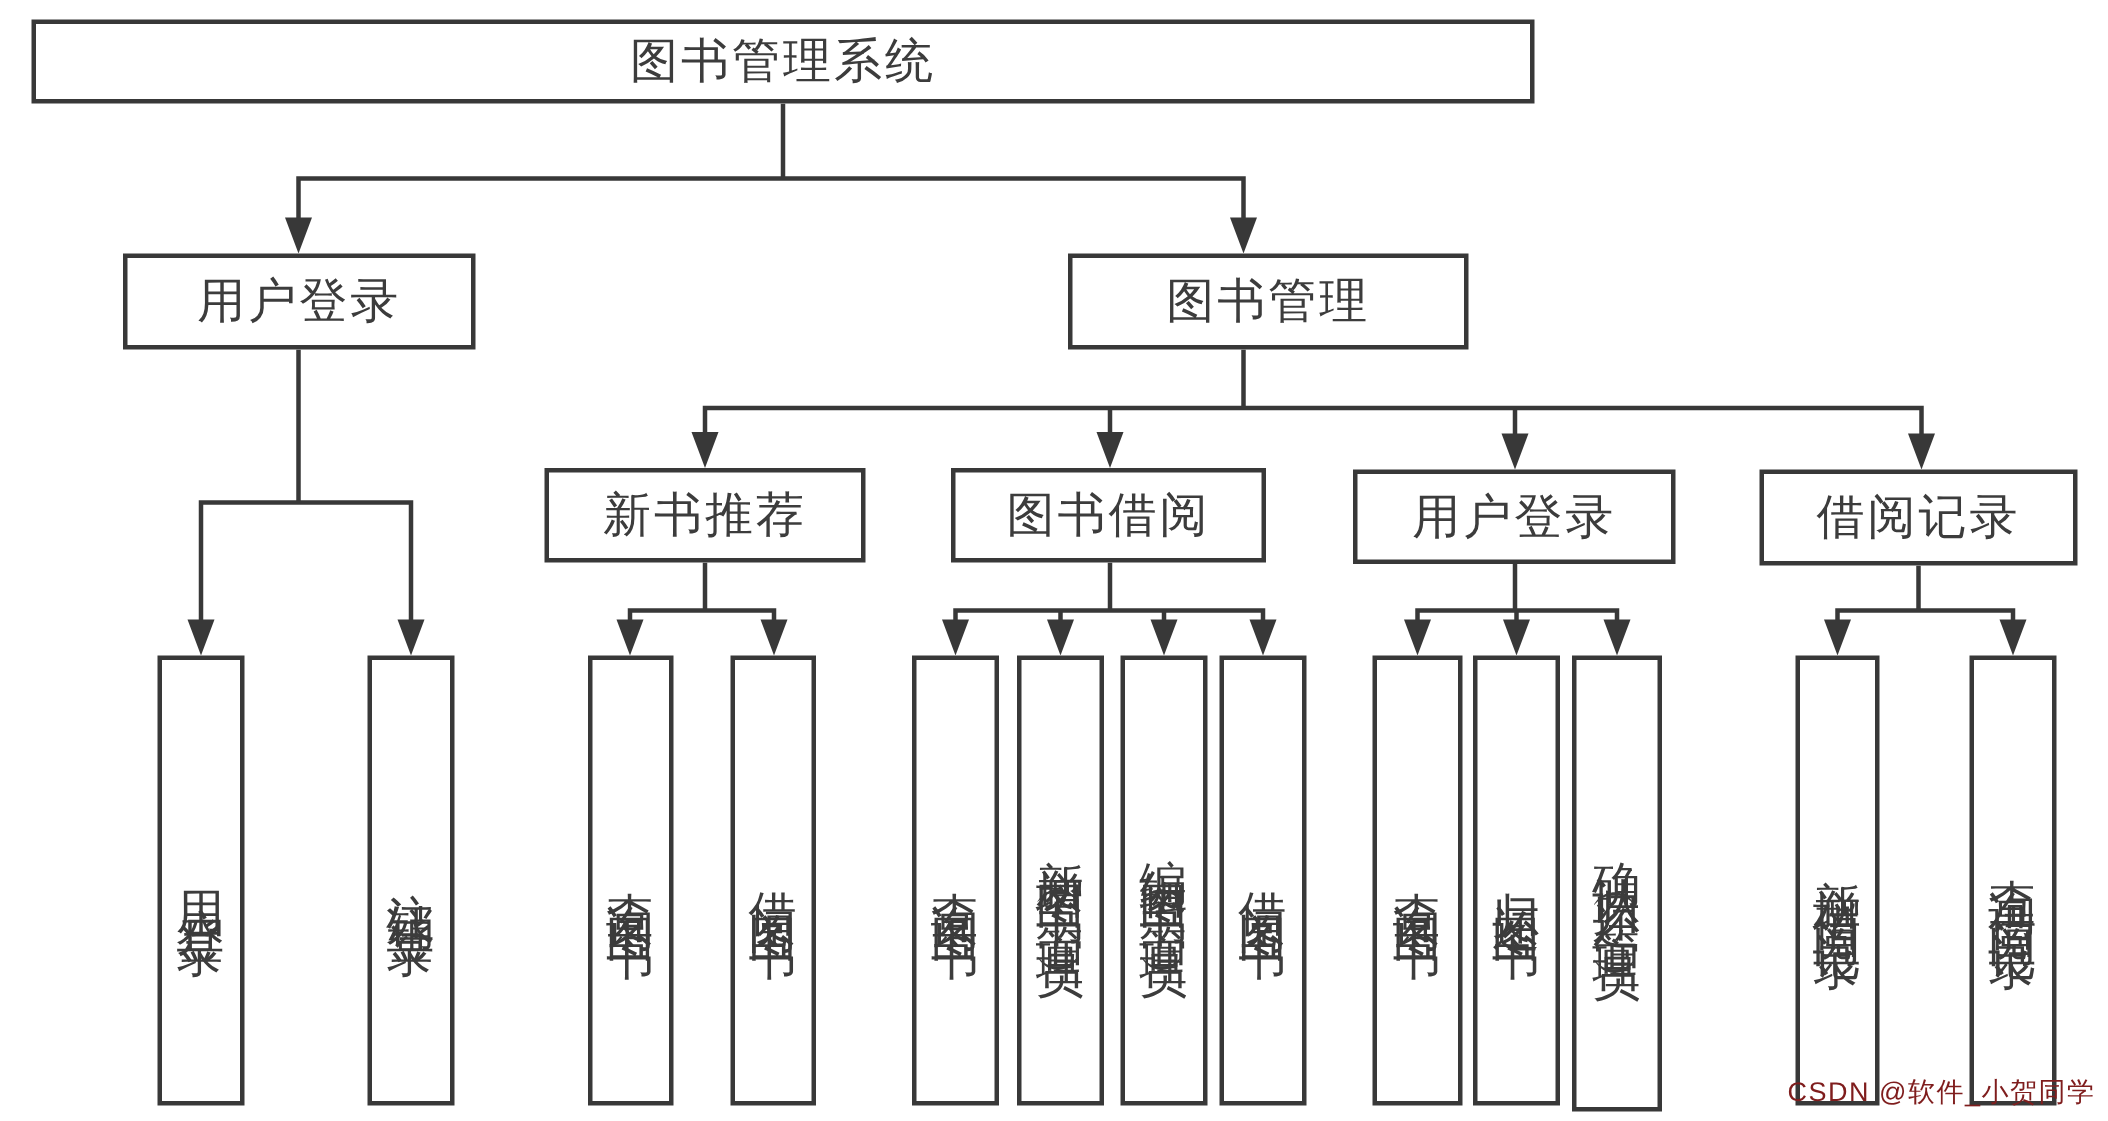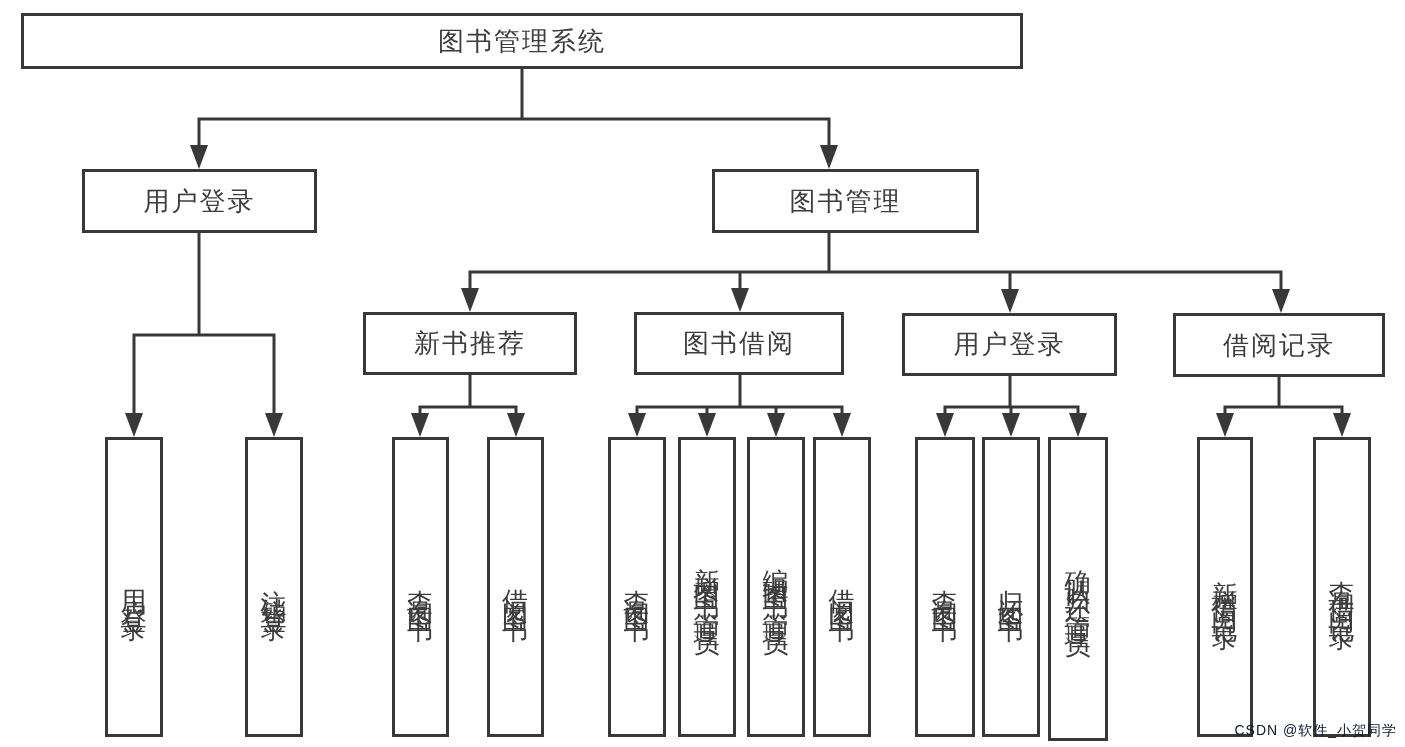--- a/index.html
+++ b/index.html
@@ -25,39 +25,39 @@
   }
   .node {
     position: absolute;
     box-sizing: border-box;
     background: #ffffff;
     border: 3px solid #383838;
     color: #3c3c3c;
     display: flex;
     align-items: center;
     justify-content: center;
-    font-size: 26px;
+    font-size: 32px;
     letter-spacing: 2px;
     z-index: 2;
     white-space: nowrap;
   }
   .vnode {
     writing-mode: vertical-rl;
     text-orientation: mixed;
     letter-spacing: 9px;
     line-height: 1;
     white-space: normal;
   }
   .watermark {
     position: absolute;
     right: 8px;
     bottom: 7px;
-    font-size: 14px;
+    font-size: 18px;
     letter-spacing: 1px;
-    color: #0f172a;
+    color: #7f1d1d;
     z-index: 3;
   }
 </style>
 </head>
 <body>
 
 <div class="stage">
 
   <svg class="connectors" viewBox="0 0 1405 747" xmlns="http://www.w3.org/2000/svg">
     <g stroke="#383838" stroke-width="3" fill="none">

